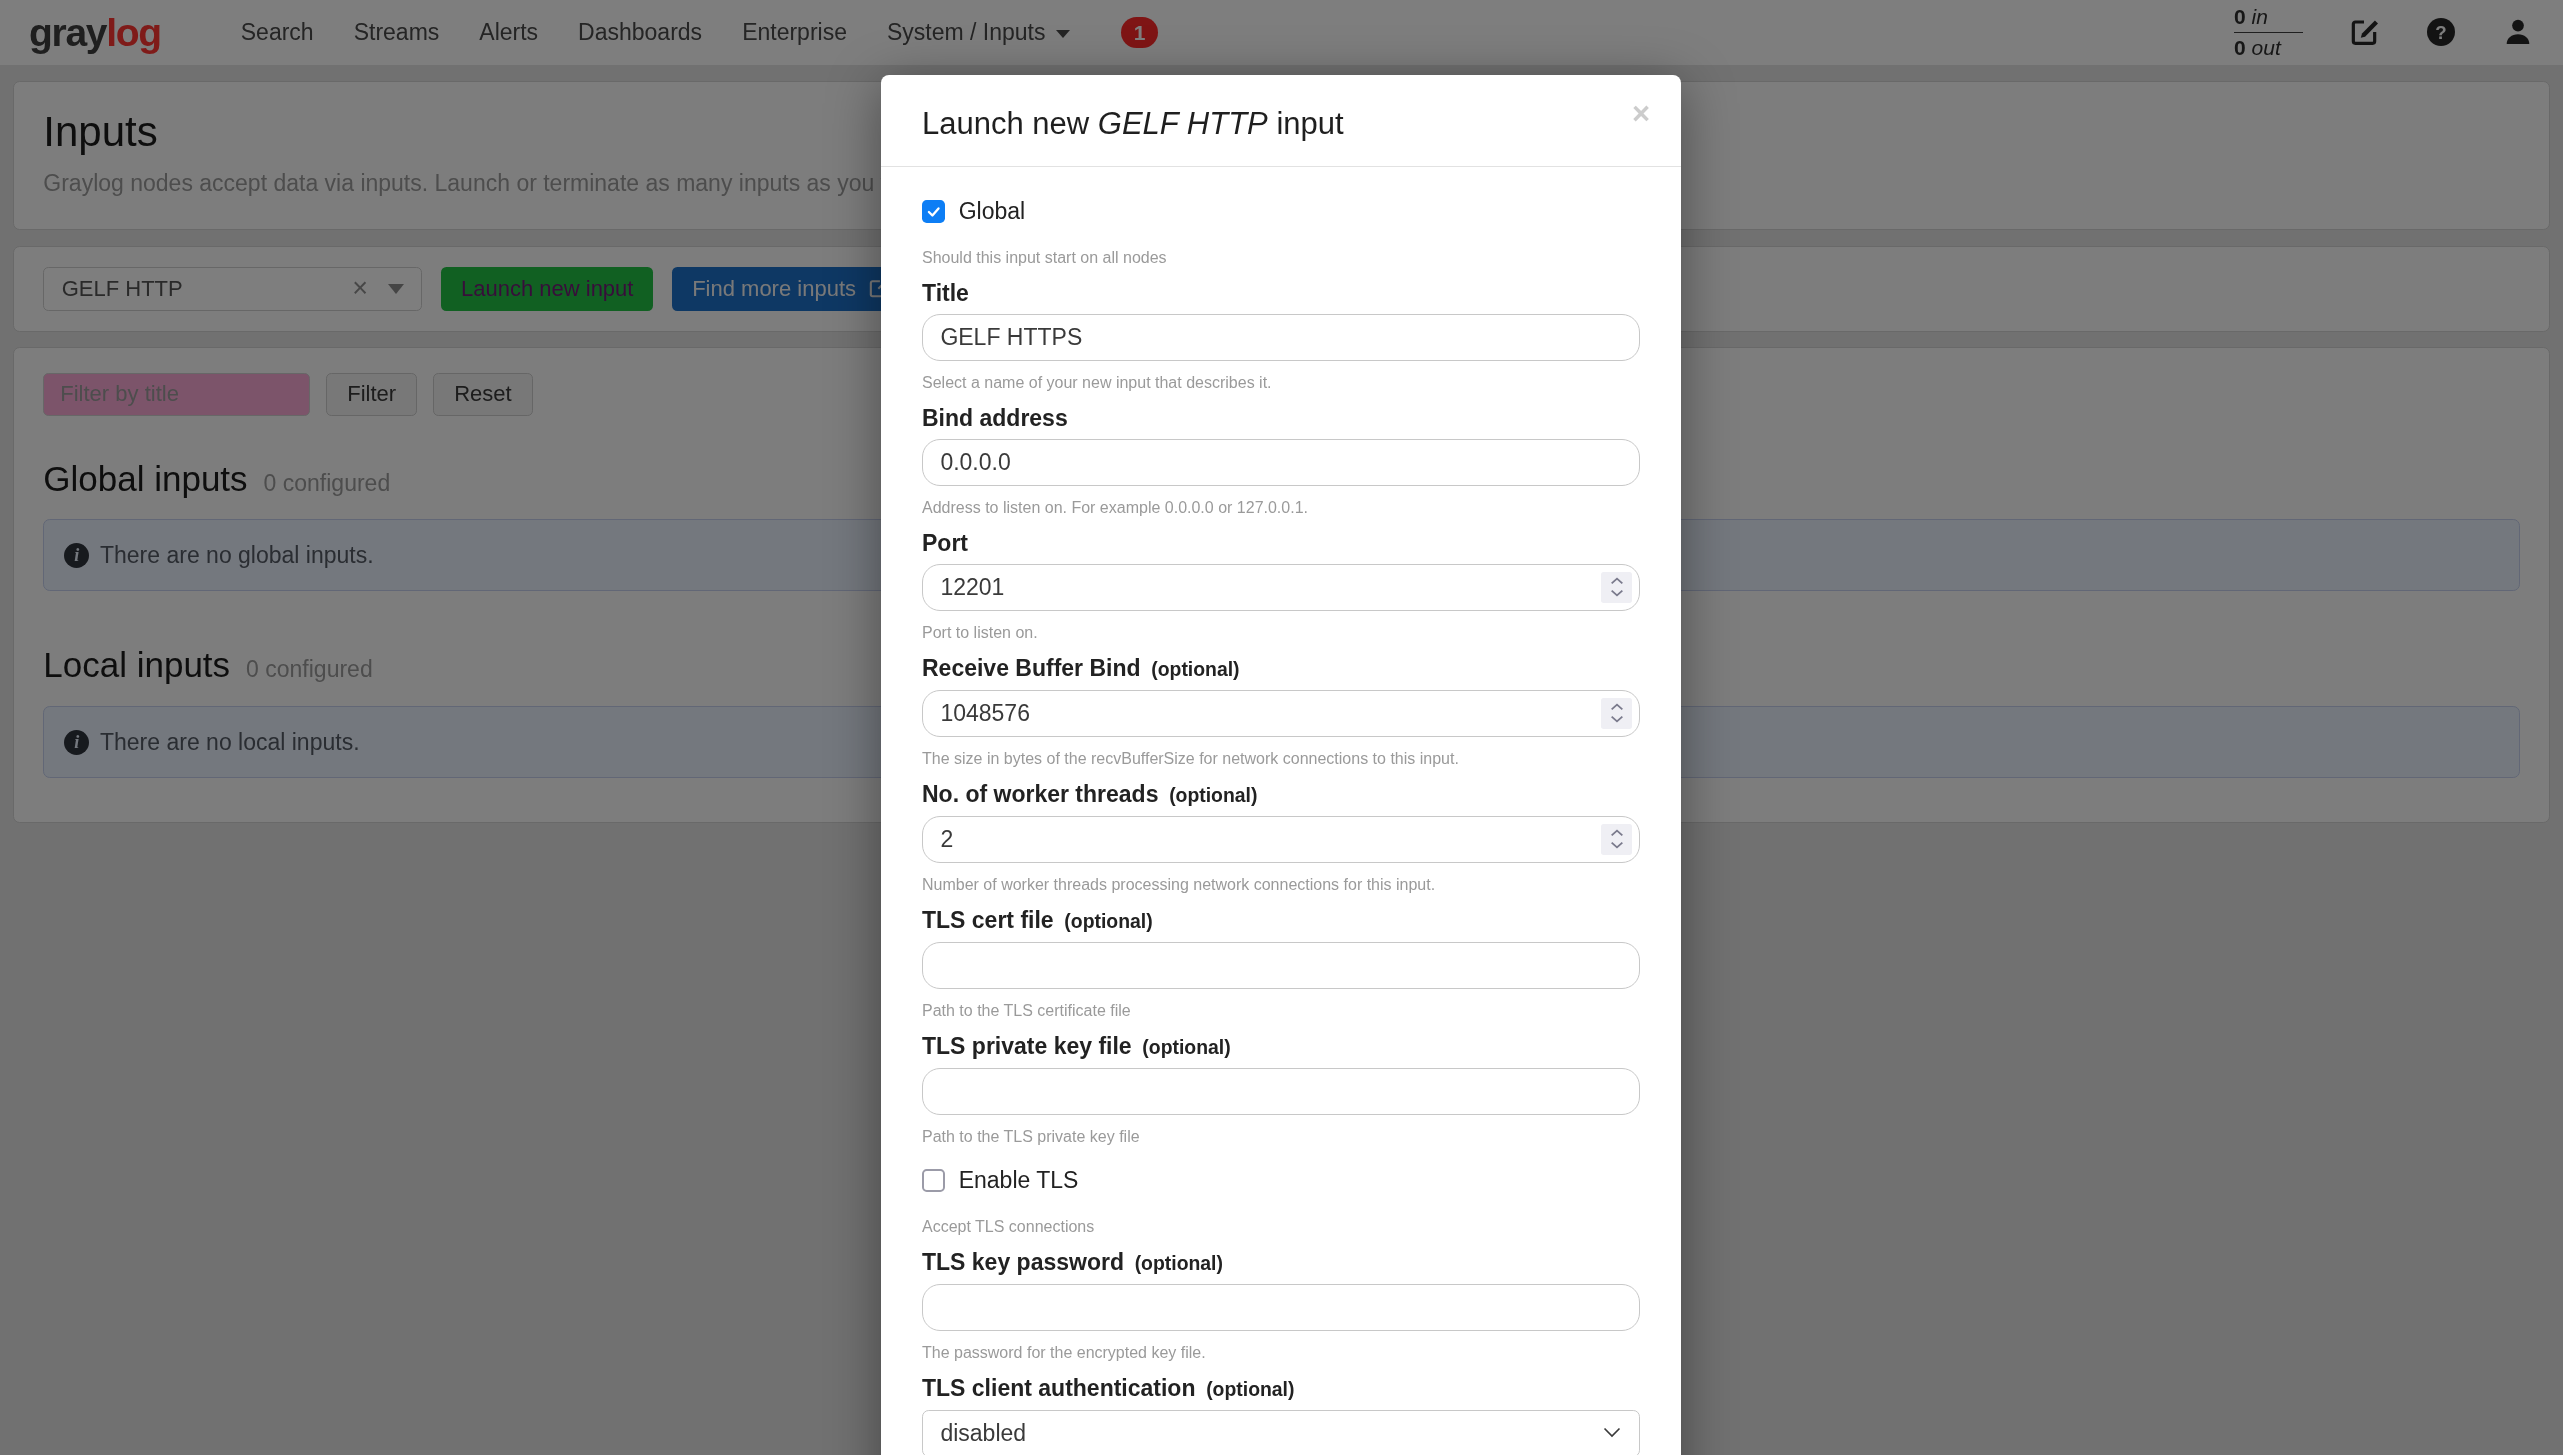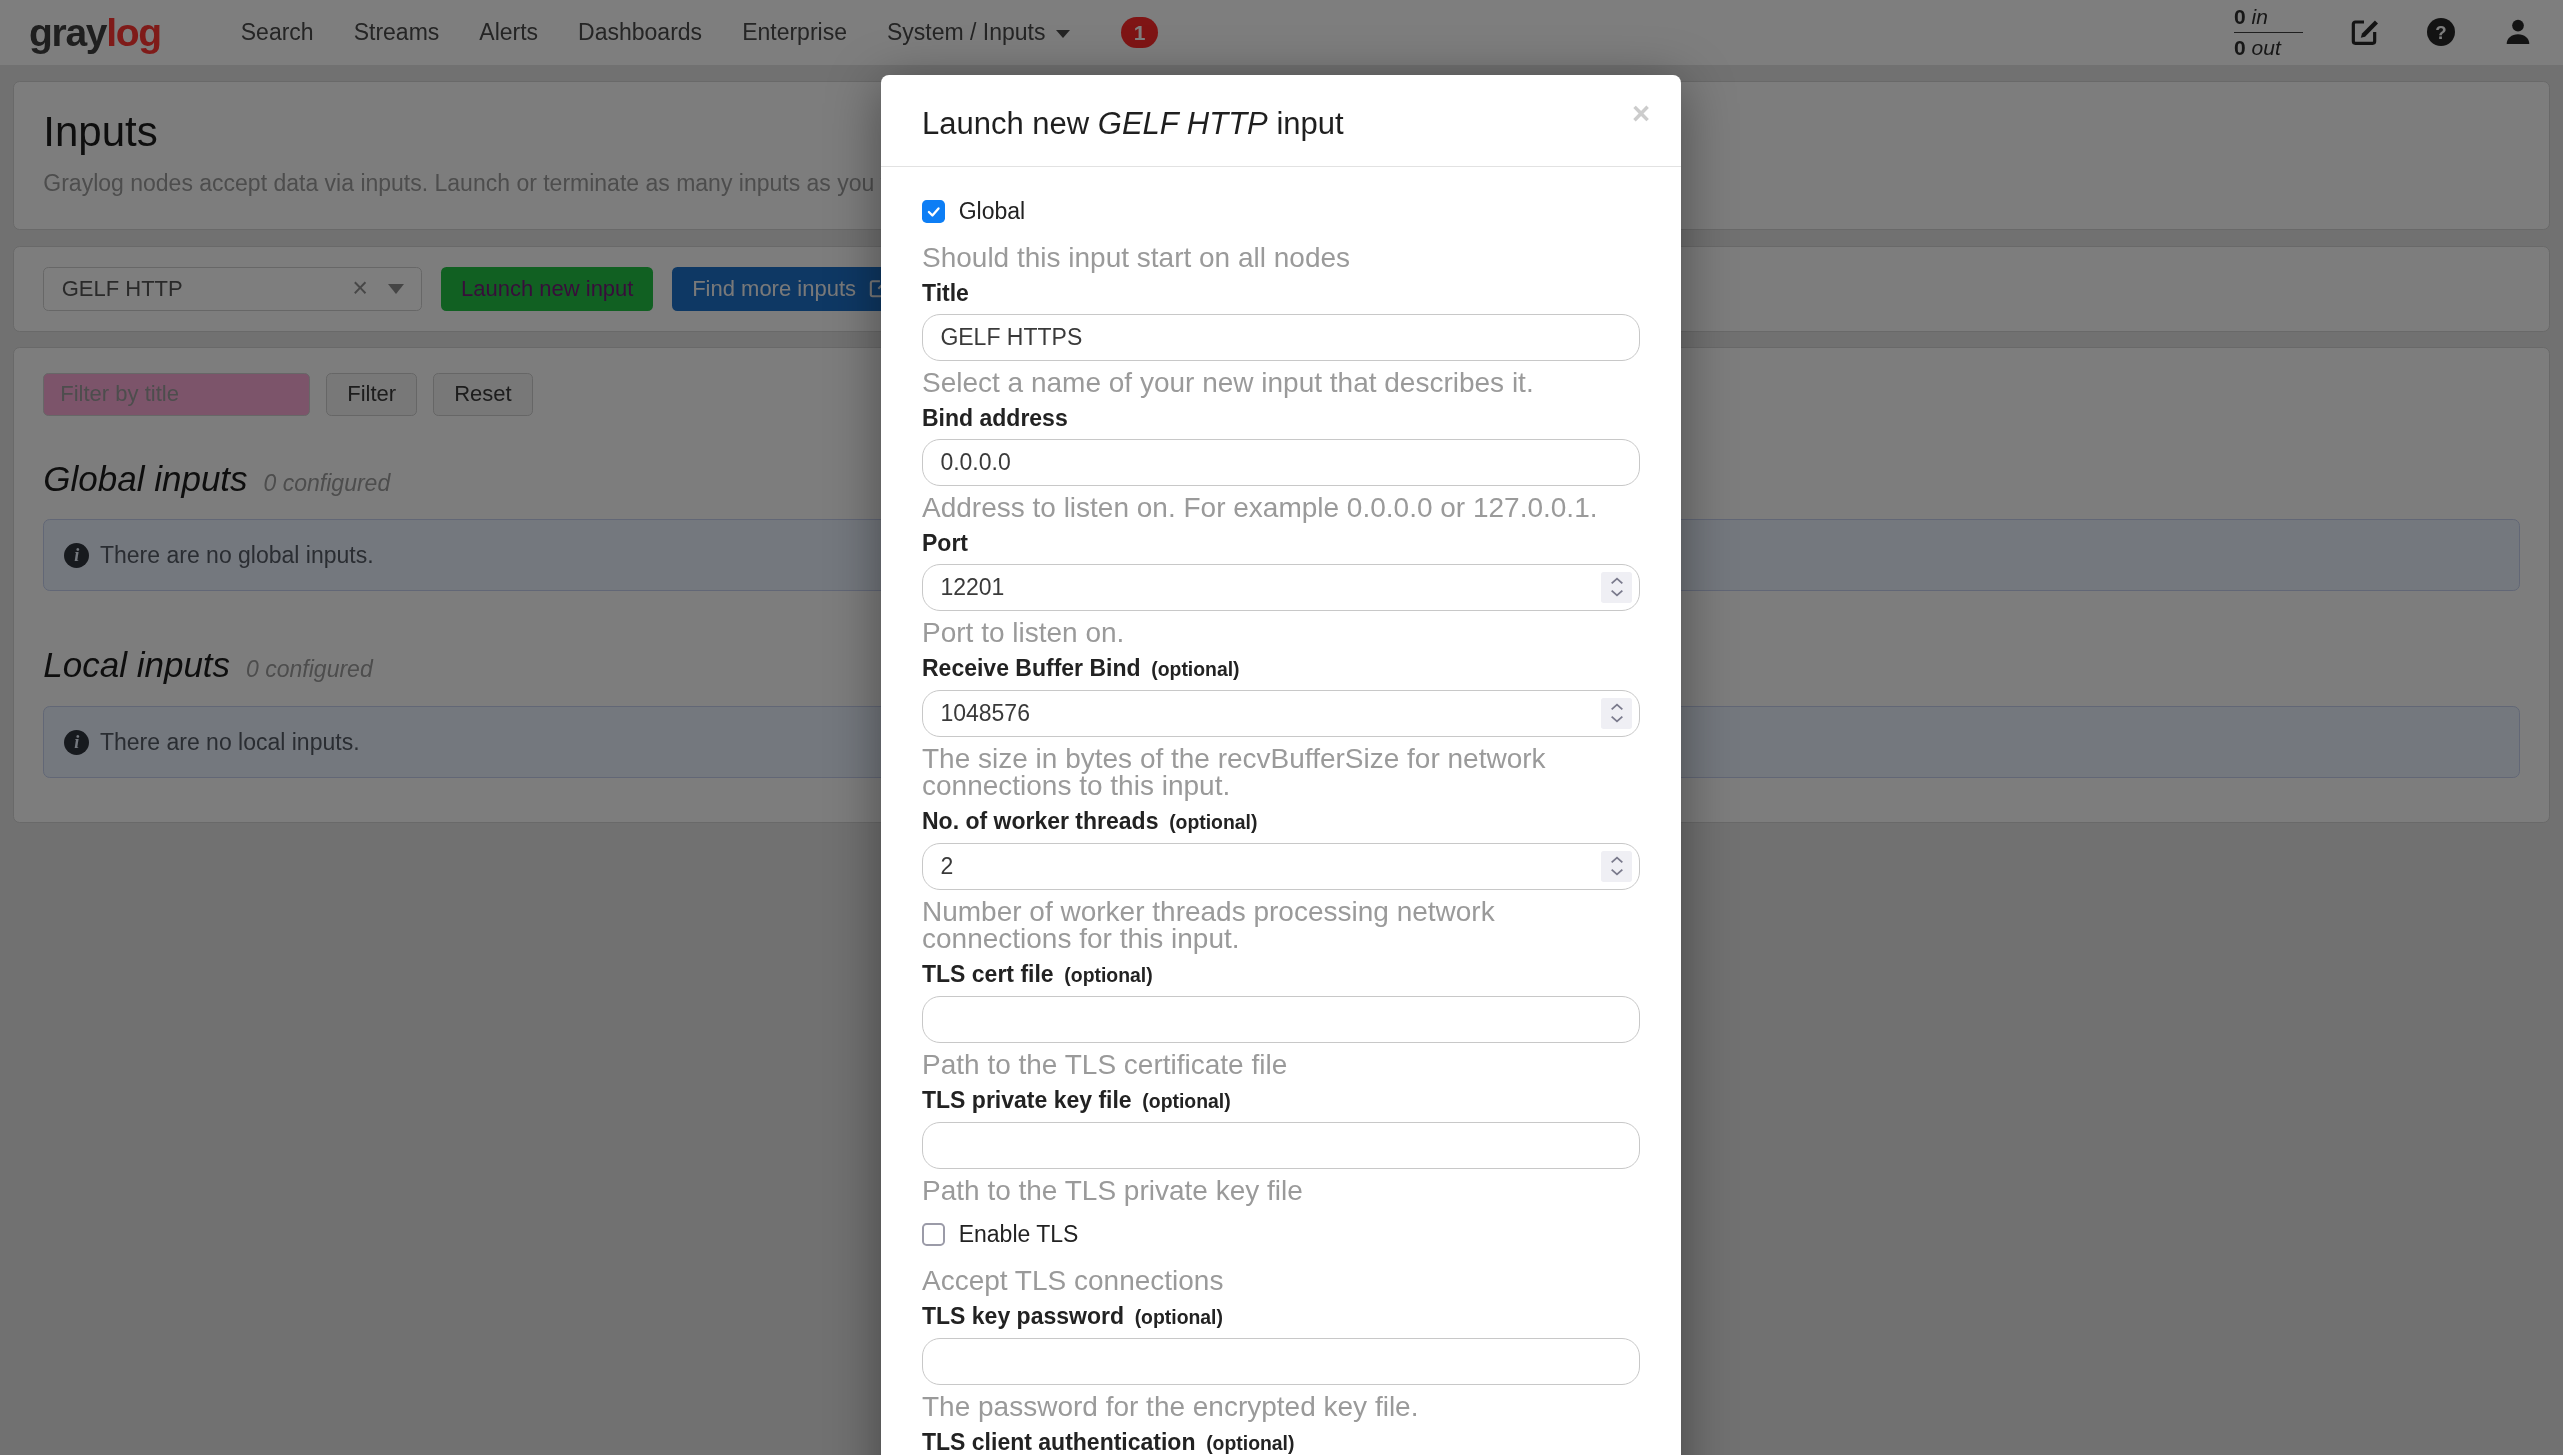--- a/index.html
+++ b/index.html
@@ -67,21 +67,21 @@
   .filter-row { display:flex; align-items:center; gap:16px; }
   .filter-input {
     width:267px; height:43px; border:1.3px solid #cfcfcf; border-radius:5.3px; background:#f9a8d4;
     font-size:22px; color:#333; padding:0 16px; font-family:"Liberation Sans",sans-serif;
   }
   .filter-input::placeholder { color:#9a9a9a; }
   .btn-default {
     height:43px; background:#f0f0f0; border:1.3px solid #cdcdcd; border-radius:5.3px;
     font-size:22px; color:#3a3a3a; padding:0 20px; cursor:pointer; font-family:"Liberation Sans",sans-serif;
   }
-  .section-h { margin:44px 0 0 0; font-size:35px; font-weight:500; color:#1c1c1c; line-height:1.1;font-style:italic; }
+  .section-h { margin:44px 0 0 0; font-size:35px; font-weight:500; color:#1c1c1c; line-height:1.1; }
   .section-h .count { font-size:23px; color:#9a9a9a; font-weight:normal; margin-left:16px; }
   .section-h.local { margin-top:55px; }
   .alert-info {
     margin-top:21.4px; background:#e8f0fc; border:1.3px solid #c4cfec; border-radius:6.7px;
     padding:21.4px 20px; font-size:23px; color:#545a64; display:flex; align-items:center; gap:10.7px;
   }
   .info-icon {
     width:25px; height:25px; border-radius:50%; background:#2f343d; color:#e8f0fc; flex:none;
     display:flex; align-items:center; justify-content:center;
     font-family:"Liberation Serif",serif; font-size:18px; font-weight:bold; font-style:italic;
@@ -107,21 +107,21 @@
   .check-row { display:flex; align-items:center; gap:13.3px; }
   .check-row .cb-label { font-size:23px; color:#222; cursor:pointer; }
   .checkbox {
     width:23.4px; height:23.4px; border-radius:4.7px; cursor:pointer; flex:none;
     display:flex; align-items:center; justify-content:center;
   }
   .checkbox.checked { background:#0d7ef5; }
   .checkbox.unchecked { background:#fff; border:2px solid #9b9ba8; }
   .checkbox svg { width:15.4px; height:15.4px; }
 
-  .form-help { font-size:28px; color:#9a9a9a; line-height:27px; }
+  .form-help { font-size:16px; color:#9a9a9a; line-height:27px; }
   .check-row + .form-help { margin-top:18.7px; }
   .fg { margin-top:9.3px; }
   .fg label { display:block; font-size:23px; font-weight:bold; color:#222; line-height:27px; margin-bottom:6.7px; }
   .fg label .opt { font-size:19.4px; margin-left:10.7px; }
   .fg .form-help { margin-top:8px; }
   .tin {
     width:100%; height:47px; border:1.3px solid #c8c8c8; border-radius:18px; background:#fff;
     font-size:23px; color:#3a3a3a; padding:0 17.4px; font-family:"Liberation Sans",sans-serif;
   }
   .num-wrap { position:relative; }

